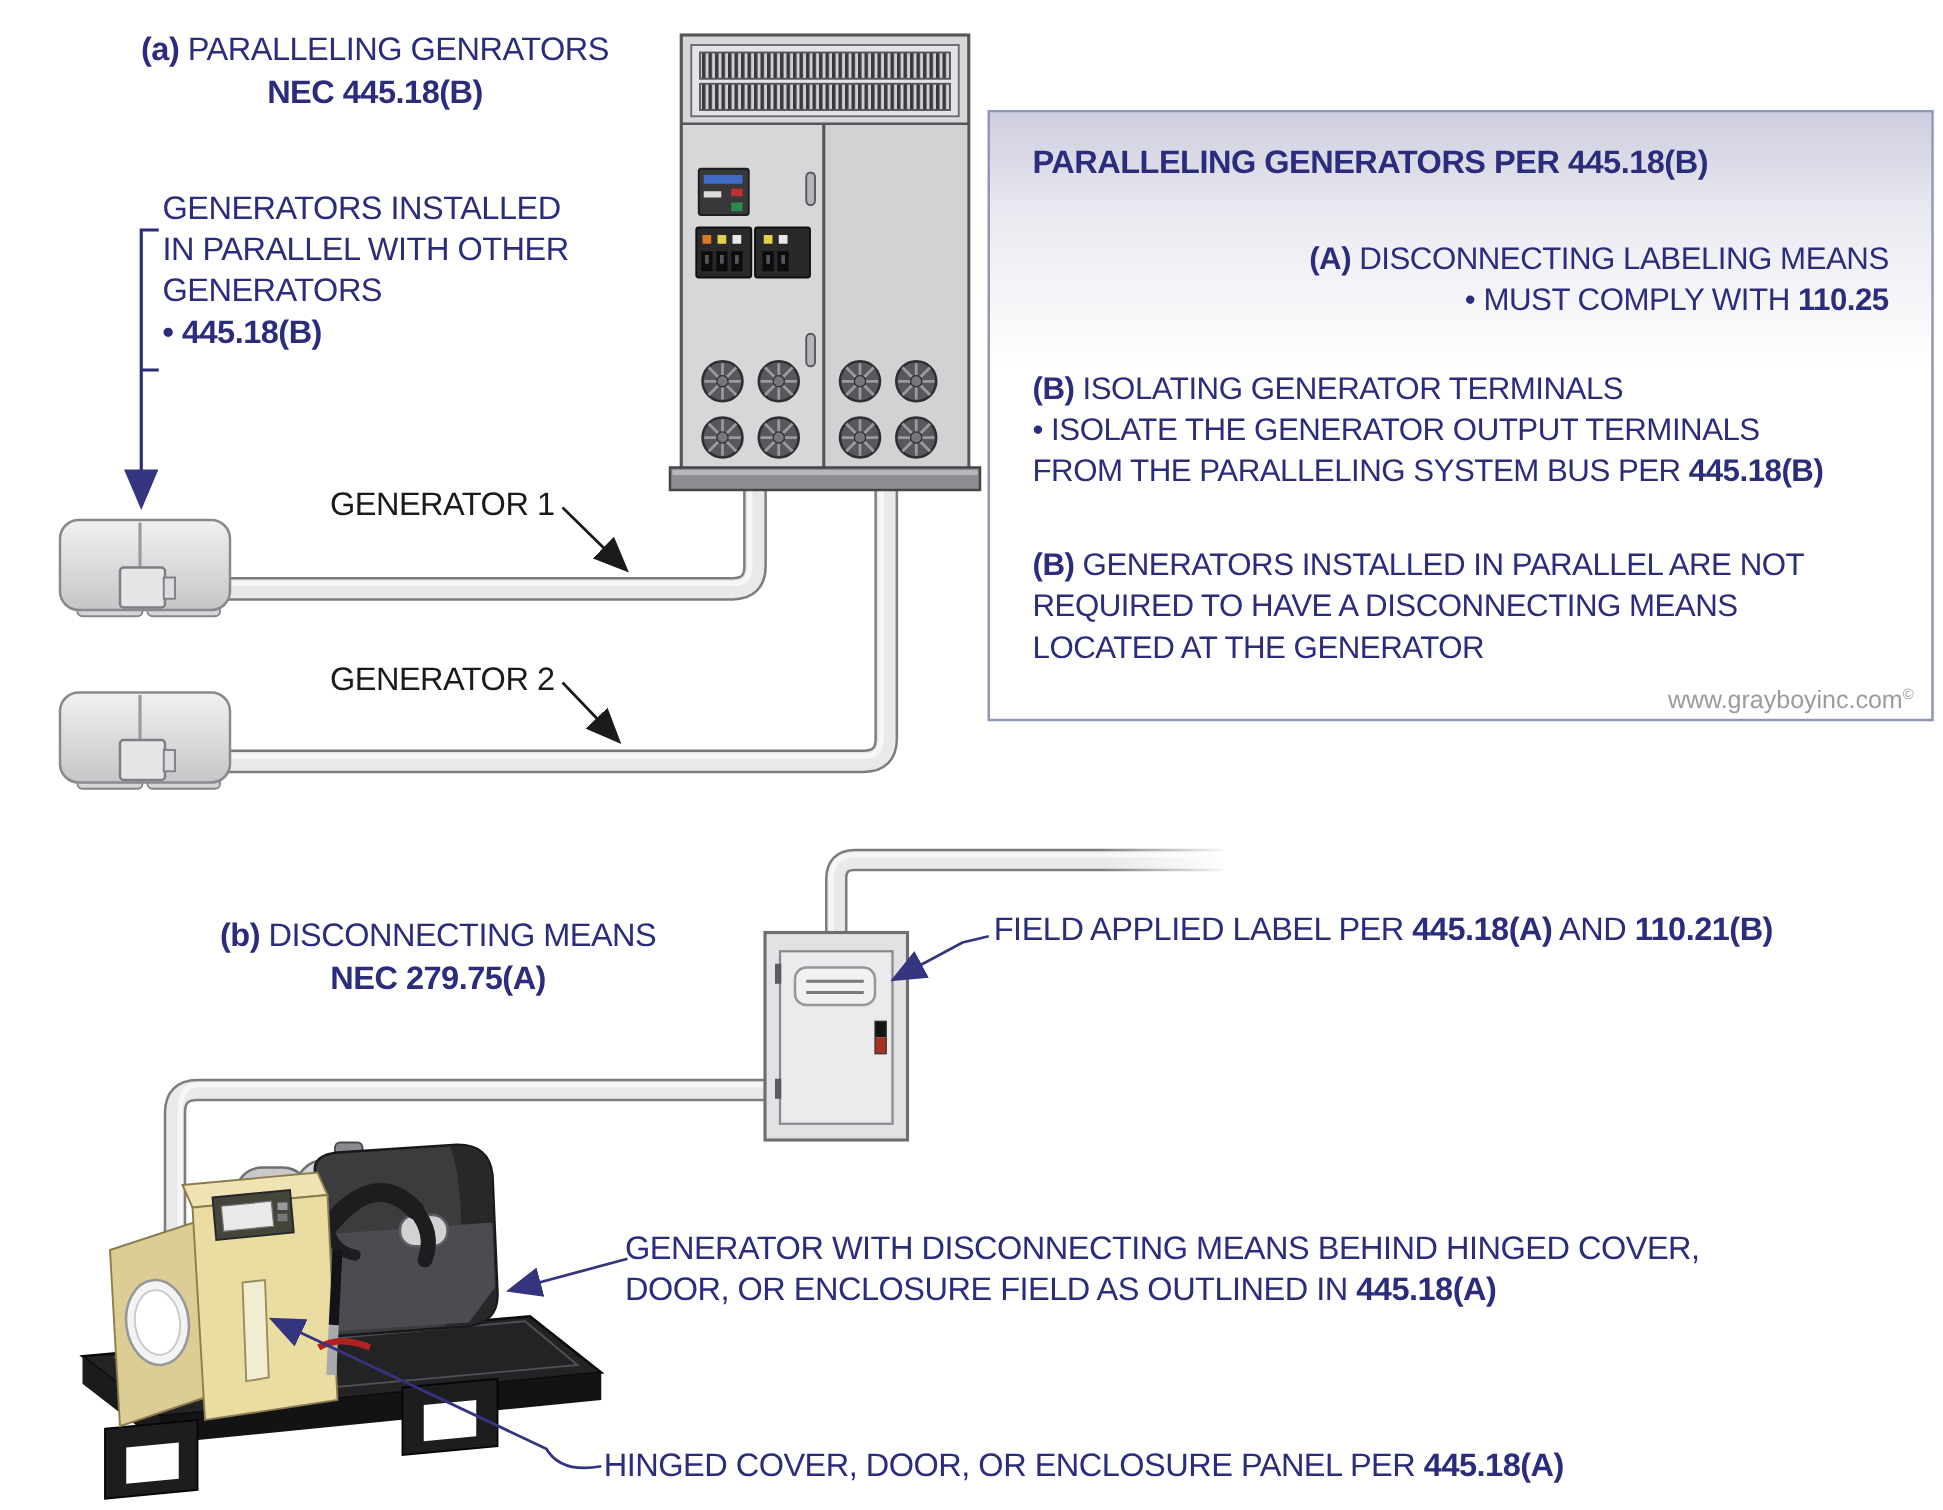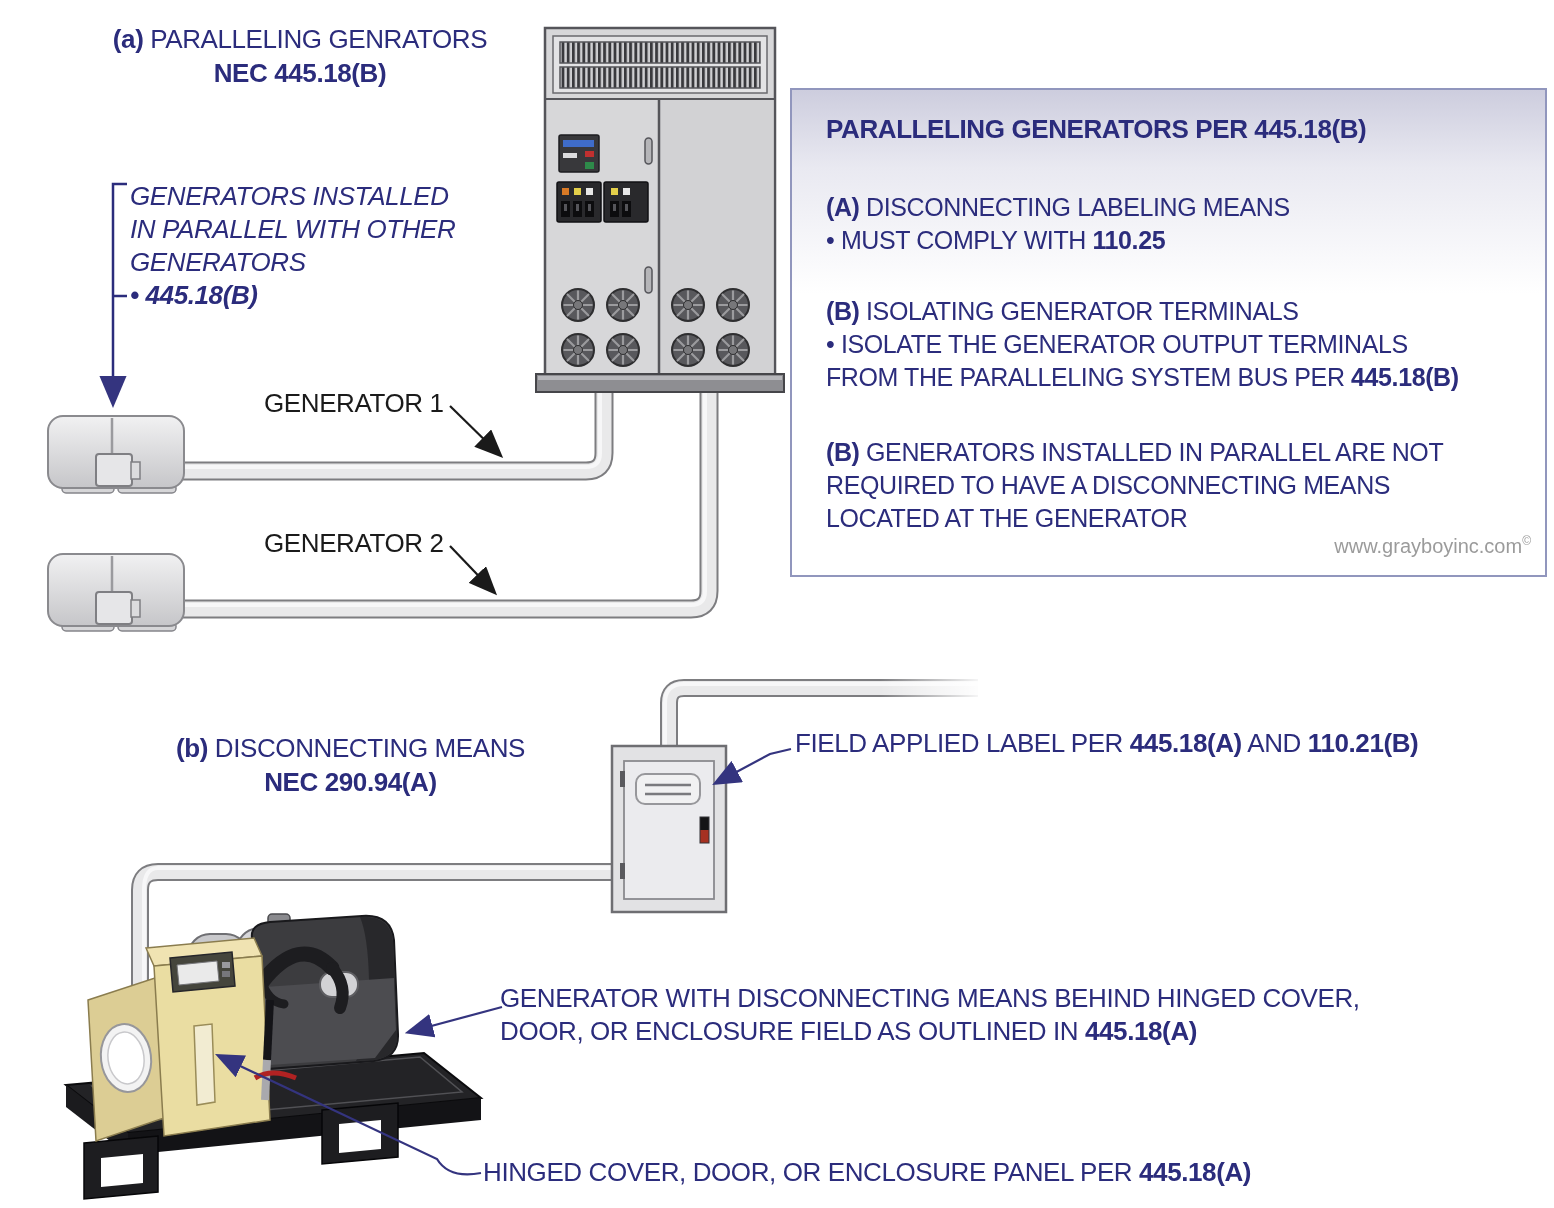--- a/index.html
+++ b/index.html
@@ -24,26 +24,26 @@
 
   .info-box{
     position:absolute;z-index:2;
     left:790px;top:88px;width:757px;height:489px;box-sizing:border-box;
     border:2px solid var(--box_border,#9196bd);
     background:linear-gradient(180deg,var(--box_gradient_top,#cdcdde) 0%,#e9e9f1 16%,#ffffff 42%);
     padding:24px 34px 0 34px;
   }
   .info-title{font-size:26px;font-weight:bold;text-align:left;letter-spacing:-0.4px;}
   .info-para{font-size:25px;line-height:33px;letter-spacing:-0.4px;}
-  .info-para.p1{margin-top:46px;}
+  .info-para.p1{margin-top:46px;text-align:right;}
   .info-para.p2{margin-top:38px;}
   .info-para.p3{margin-top:42px;}
   .iline{white-space:nowrap;}
   .watermark{
-    position:absolute;right:14px;bottom:17px;
+    position:absolute;right:14px;bottom:2px;
     font-size:20px;color:var(--watermark_gray,#9b9b9b);letter-spacing:0;text-align:right;
   }
   .watermark sup{font-size:12px;}
 
   .ann{font-size:26px;line-height:33px;}
 </style>
 </head>
 <body>
 
 <div class="stage">
@@ -237,21 +237,21 @@
     <path d="M502,1007 L409,1032" fill="none" style="stroke:var(--arrow_blue,#34347f)" stroke-width="2.2" marker-end="url(#mArrN)"></path>
     <path d="M481,1173 Q449,1179 437,1159 L219,1056" fill="none" style="stroke:var(--arrow_blue,#34347f)" stroke-width="2.2" marker-end="url(#mArrN)"></path>
   </g>
 </svg>
 
 <div class="txt navy diag-title" style="left:80px;top:22px;width:440px;">
   <div class="nowrap"><span class="b">(a)</span><span> PARALLELING GENRATORS</span></div>
   <div class="line2">NEC 445.18(B)</div>
 </div>
 
-<div class="txt navy callout" style="left:130px;top:180px;font-style:italic;">
+<div class="txt navy callout" style="left:130px;top:150px;">
   <div class="nowrap">GENERATORS INSTALLED</div>
   <div class="nowrap">IN PARALLEL WITH OTHER</div>
   <div class="nowrap">GENERATORS</div>
   <div class="nowrap b">• 445.18(B)</div>
 </div>
 
 <div class="txt blk gen-label nowrap" style="left:264px;top:388px;">GENERATOR 1</div>
 <div class="txt blk gen-label nowrap" style="left:264px;top:528px;">GENERATOR 2</div>
 
 <div class="info-box navy">
@@ -268,21 +268,21 @@
   <div class="info-para p3">
     <div class="iline"><span class="b">(B)</span><span> GENERATORS INSTALLED IN PARALLEL ARE NOT</span></div>
     <div class="iline">REQUIRED TO HAVE A DISCONNECTING MEANS</div>
     <div class="iline">LOCATED AT THE GENERATOR</div>
   </div>
   <div class="watermark"><span>www.grayboyinc.com</span><sup>©</sup></div>
 </div>
 
 <div class="txt navy diag-title" style="left:148px;top:731px;width:405px;">
   <div class="nowrap"><span class="b">(b)</span><span> DISCONNECTING MEANS</span></div>
-  <div class="line2">NEC 290.94(A)</div>
+  <div class="line2">NEC 279.75(A)</div>
 </div>
 
 <div class="txt navy ann nowrap" style="left:795px;top:727px;">
   <span>FIELD APPLIED LABEL PER </span><span class="b">445.18(A)</span><span> AND </span><span class="b">110.21(B)</span>
 </div>
 
 <div class="txt navy ann" style="left:500px;top:982px;">
   <div class="nowrap">GENERATOR WITH DISCONNECTING MEANS BEHIND HINGED COVER,</div>
   <div class="nowrap"><span>DOOR, OR ENCLOSURE FIELD AS OUTLINED IN </span><span class="b">445.18(A)</span></div>
 </div>

